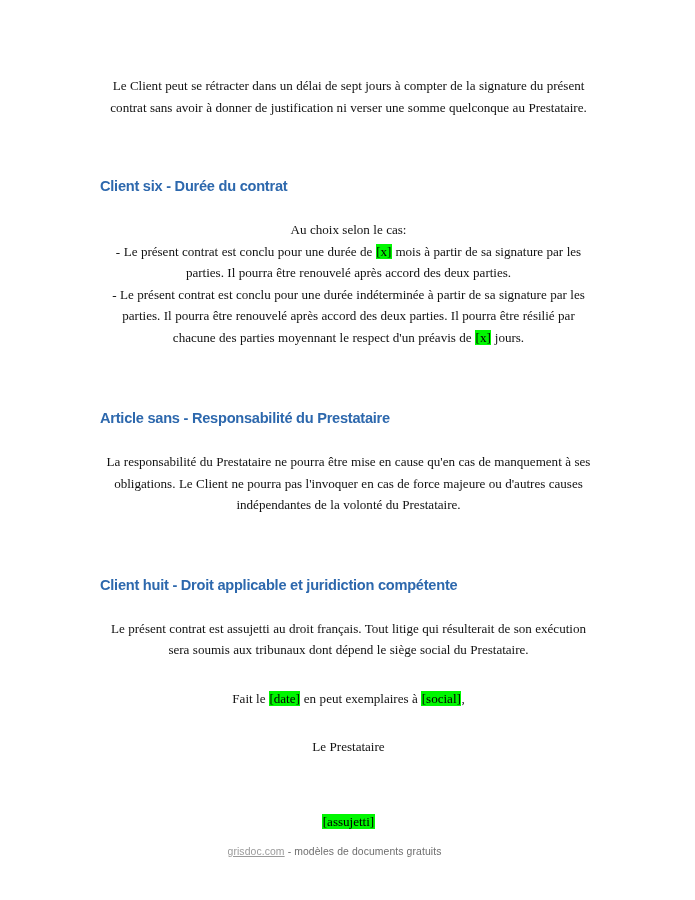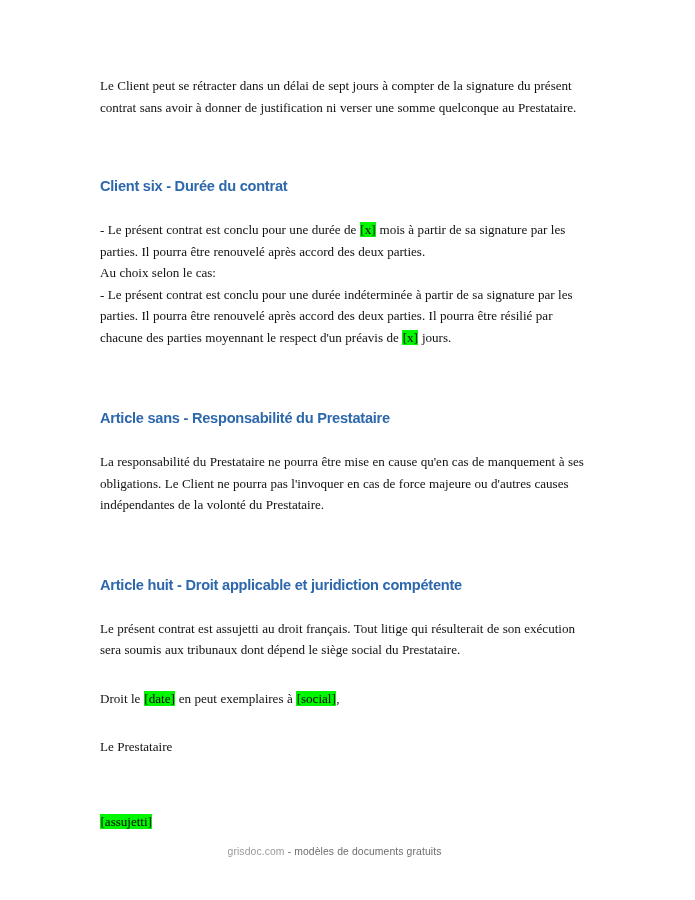--- a/index.html
+++ b/index.html
@@ -31,21 +31,21 @@
     width: 497px;
   }
 
   
   .para {
     font-family: "Liberation Serif", "DejaVu Serif", serif;
     font-size: 13.1px;
     line-height: 21.5px;
     color: #111111;
     margin: 0;
-    text-align: left;
+    text-align: center;
     letter-spacing: -0.02px;
     word-spacing: 0.2px;
   }
 
   
   .heading {
     font-family: "Liberation Sans", "DejaVu Sans", sans-serif;
     font-size: 14.6px;
     font-weight: bold;
     color: #2d68ad;
@@ -84,20 +84,21 @@
     text-align: center;
     font-family: "Liberation Sans", "DejaVu Sans", sans-serif;
     font-size: 10.4px;
     line-height: 14px;
     white-space: nowrap;
     padding-right: 26px;
   }
   .footer .brand {
     color: #9a9a9a;
     letter-spacing: 0.1px;
+    text-decoration: underline;
   }
   .footer .tagline {
     color: #6e6e6e;
     letter-spacing: 0.1px;
   }
   .inline { display: inline; }
 </style>
 </head>
 <body>
 
@@ -110,51 +111,51 @@
       <span class="inline">contrat sans avoir à donner de justification ni verser une somme quelconque au Prestataire.</span>
     </p>
 
     <div class="sp-intro-to-h6"></div>
 
     <h2 class="heading">Client six - Durée du contrat</h2>
 
     <div class="sp-h6-to-body"></div>
 
     <p class="para">
-      <span class="inline">- Le présent contrat est conclu pour une durée de </span><span class="hl">[x]</span><span class="inline"> mois à partir de sa signature par les parties. Il pourra être renouvelé après accord des deux parties.</span>
+      <span>Au choix selon le cas:</span>
     </p>
 
     <p class="para">
-      <span>Au choix selon le cas:</span>
+      <span class="inline">- Le présent contrat est conclu pour une durée de </span><span class="hl">[x]</span><span class="inline"> mois à partir de sa signature par les parties. Il pourra être renouvelé après accord des deux parties.</span>
     </p>
 
     <p class="para">
       <span class="inline">- Le présent contrat est conclu pour une durée indéterminée à partir de sa signature par les parties. Il pourra être renouvelé après accord des deux parties. Il pourra être résilié par chacune des parties moyennant le respect d'un préavis de </span><span class="hl">[x]</span><span class="inline"> jours.</span>
     </p>
 
     <div class="sp-six-to-h7"></div>
 
     <h2 class="heading">Article sans - Responsabilité du Prestataire</h2>
 
     <div class="sp-h7-to-body"></div>
 
     <p class="para">La responsabilité du Prestataire ne pourra être mise en cause qu'en cas de manquement à ses obligations. Le Client ne pourra pas l'invoquer en cas de force majeure ou d'autres causes indépendantes de la volonté du Prestataire.</p>
 
     <div class="sp-sept-to-h8"></div>
 
-    <h2 class="heading">Article huit - Droit applicable et juridiction compétente</h2>
+    <h2 class="heading">Client huit - Droit applicable et juridiction compétente</h2>
 
     <div class="sp-h8-to-body"></div>
 
     <p class="para">Le présent contrat est assujetti au droit français. Tout litige qui résulterait de son exécution sera soumis aux tribunaux dont dépend le siège social du Prestataire.</p>
 
     <div class="sp-body-to-fait"></div>
 
     <p class="para">
-      <span class="inline">Droit le </span><span class="hl">[date]</span><span class="inline"> en peut exemplaires à </span><span class="hl">[social]</span><span class="inline">,</span>
+      <span class="inline">Fait le </span><span class="hl">[date]</span><span class="inline"> en peut exemplaires à </span><span class="hl">[social]</span><span class="inline">,</span>
     </p>
 
     <div class="sp-fait-to-prest"></div>
 
     <p class="para">Le Prestataire</p>
 
     <div class="sp-prest-to-nom"></div>
 
 
     <div class="sp-nom-to-sig"></div>

